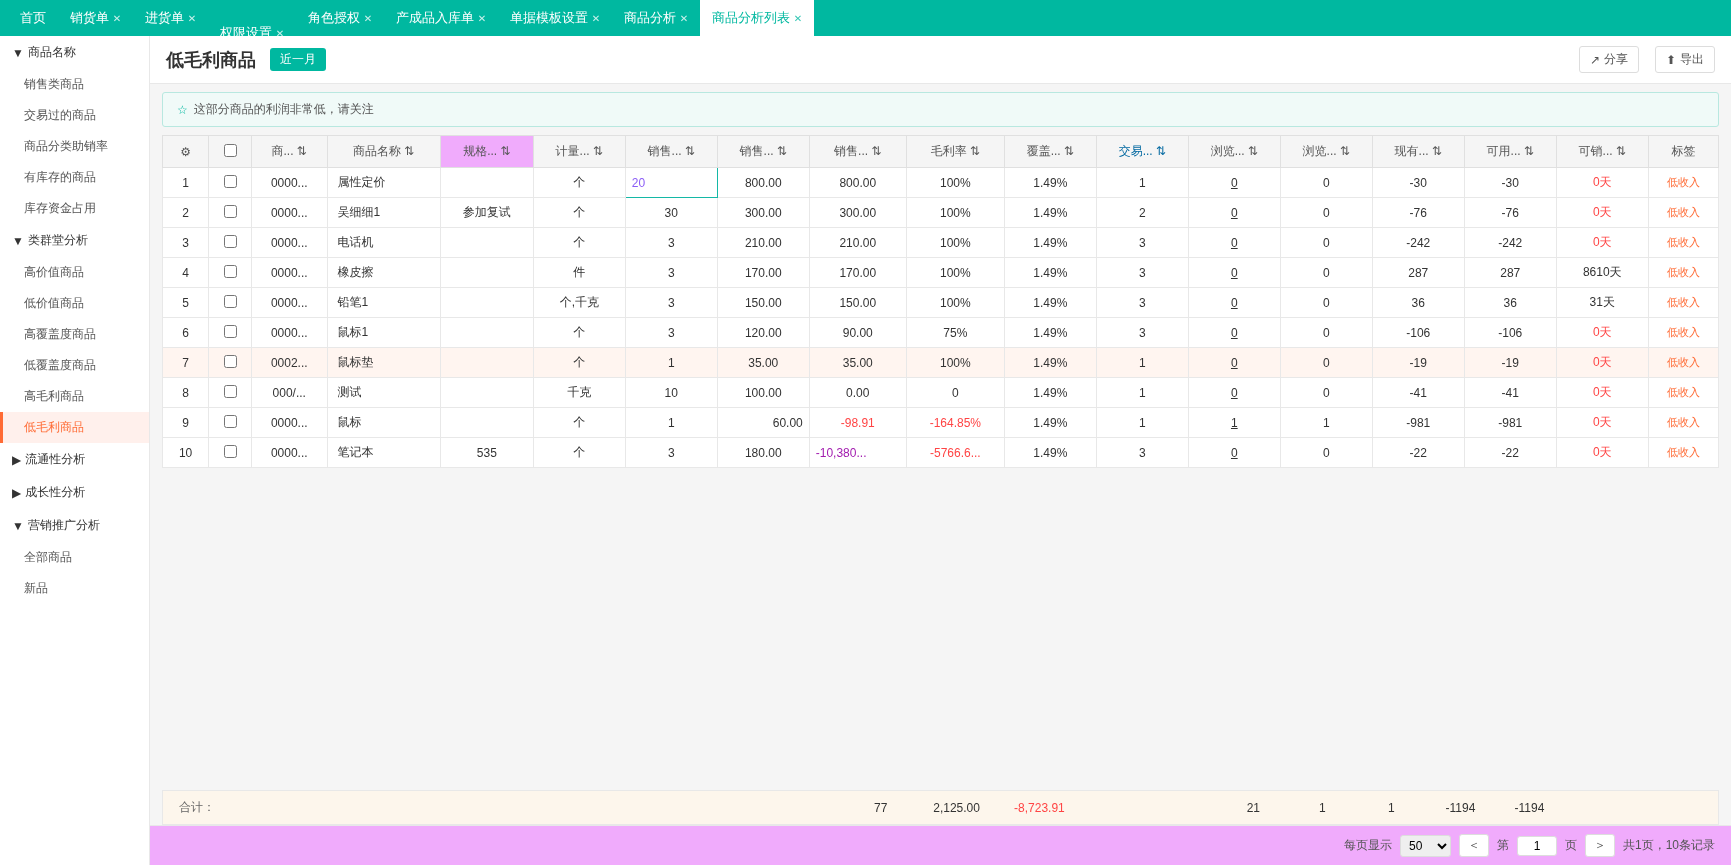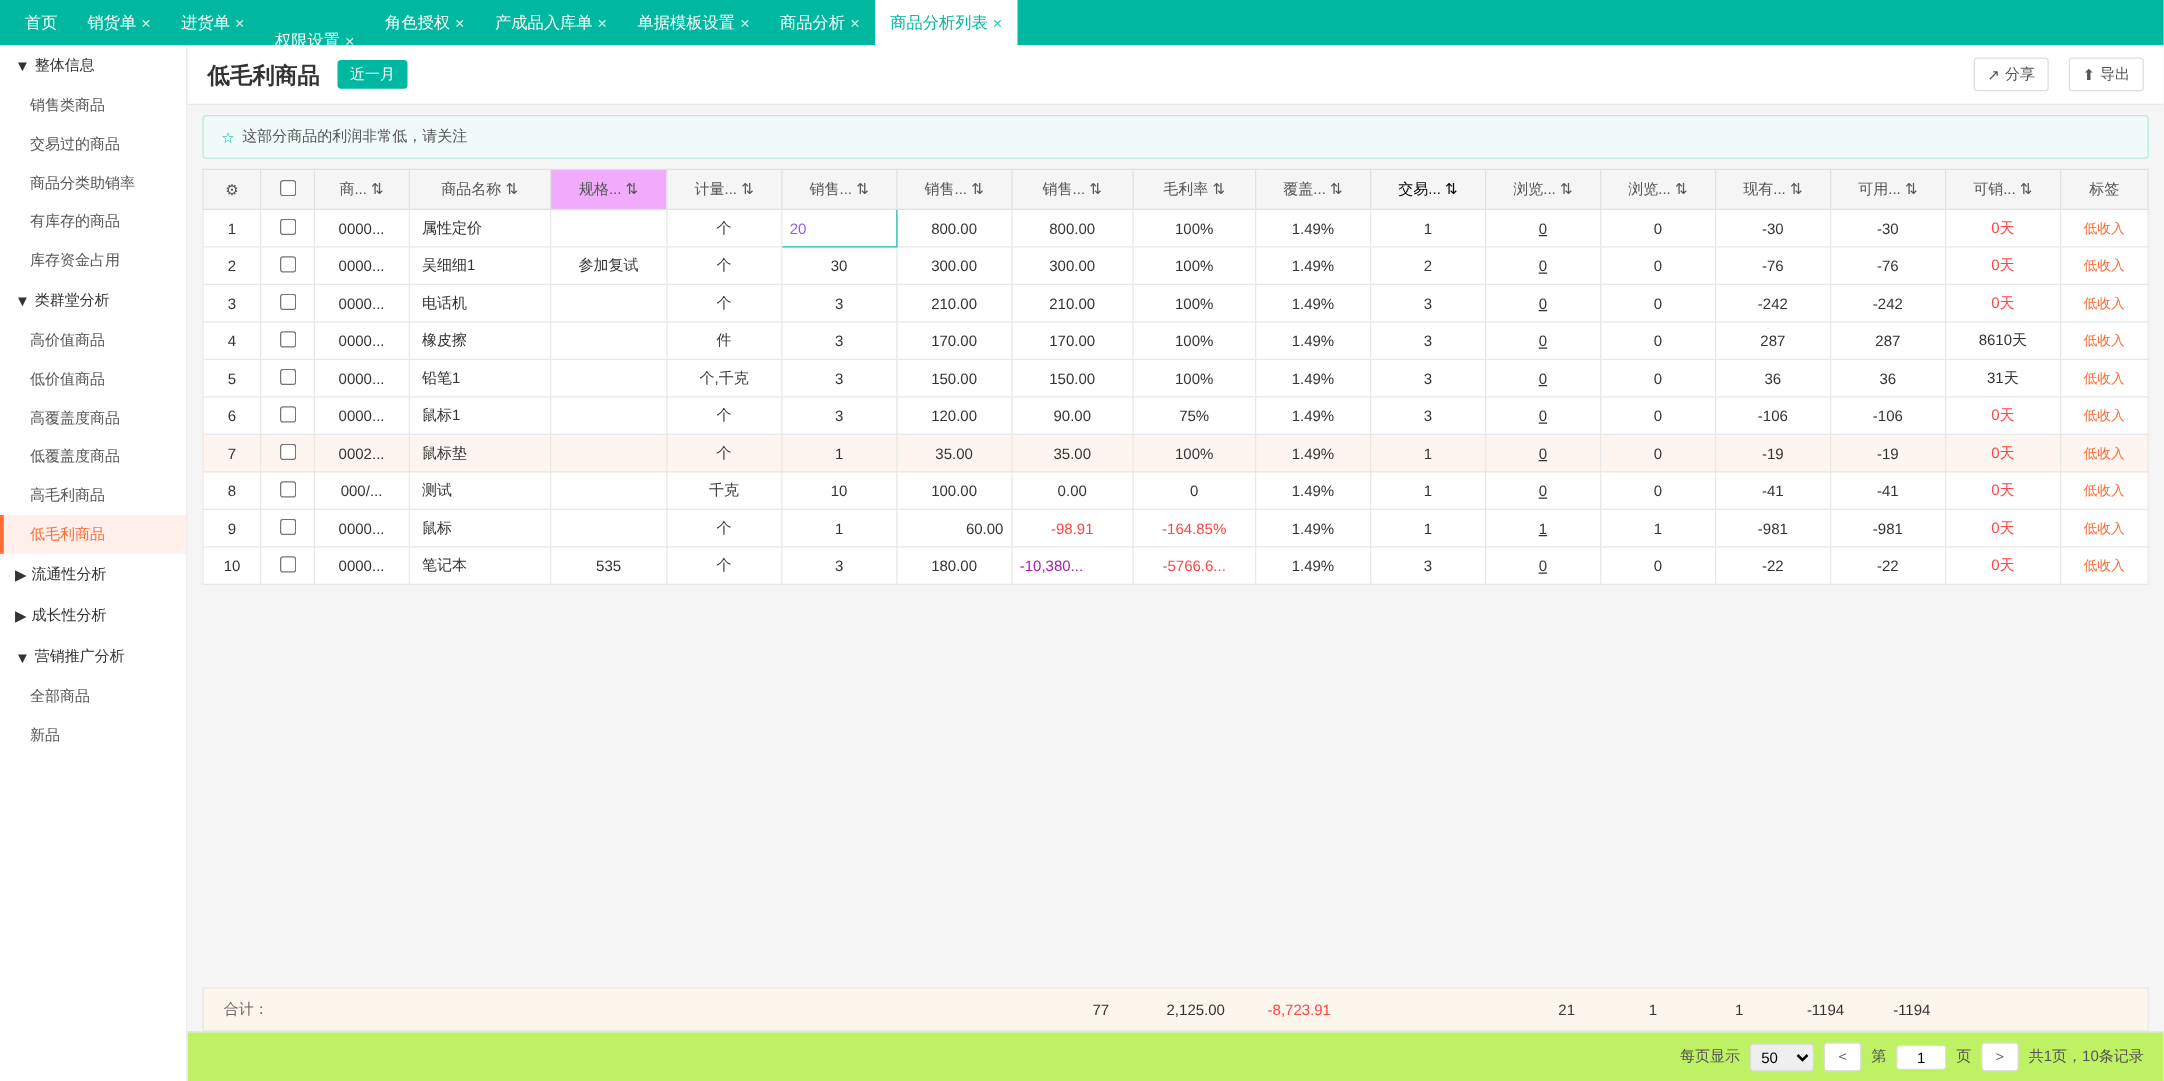--- a/index.html
+++ b/index.html
@@ -25,21 +25,21 @@
   <div class="nav-item" style="background:#fff;color:#00b8a0;padding:0 12px;height:36px;line-height:36px;cursor:pointer;font-size:13px;">商品分析列表 <span style="font-size:10px;opacity:0.8;color:#00b8a0;">✕</span></div>
 </nav>
 
 <div style="display:flex; height:calc(100vh - 36px);">
 
   <div style="width:150px;background:#fff;border-right:1px solid #e8e8e8;overflow-y:auto;flex-shrink:0;">
 
     <div>
       <div style="display:flex;align-items:center;padding:8px 12px;color:#333;font-size:12px;cursor:pointer;">
         <span style="margin-right:4px;">▼</span>
-        <span>整体信息</span>
+        <span>商品名称</span>
       </div>
       <div style="padding:7px 12px 7px 24px;cursor:pointer;color:#555;font-size:12px;">销售类商品</div>
       <div style="padding:7px 12px 7px 24px;cursor:pointer;color:#555;font-size:12px;">交易过的商品</div>
       <div style="padding:7px 12px 7px 24px;cursor:pointer;color:#555;font-size:12px;">商品分类助销率</div>
       <div style="padding:7px 12px 7px 24px;cursor:pointer;color:#555;font-size:12px;">有库存的商品</div>
       <div style="padding:7px 12px 7px 24px;cursor:pointer;color:#555;font-size:12px;">库存资金占用</div>
     </div>
 
     <div>
       <div style="display:flex;align-items:center;padding:8px 12px;color:#333;font-size:12px;cursor:pointer;">
@@ -107,21 +107,21 @@
             <th style="background:#f5f5f5;border:1px solid #e0e0e0;padding:7px 6px;text-align:center;color:#555;font-weight:normal;white-space:nowrap;min-width:28px;"><input type="checkbox" style=""></th>
             <th style="background:#f5f5f5;border:1px solid #e0e0e0;padding:7px 6px;text-align:center;color:#555;font-weight:normal;white-space:nowrap;cursor:pointer;">商... ⇅</th>
             <th style="background:#f5f5f5;border:1px solid #e0e0e0;padding:7px 6px;text-align:center;color:#555;font-weight:normal;white-space:nowrap;cursor:pointer;">商品名称 ⇅</th>
             <th style="background:#f0abfc;border:1px solid #e0e0e0;padding:7px 6px;text-align:center;color:#555;font-weight:normal;white-space:nowrap;cursor:pointer;">规格... ⇅</th>
             <th style="background:#f5f5f5;border:1px solid #e0e0e0;padding:7px 6px;text-align:center;color:#555;font-weight:normal;white-space:nowrap;cursor:pointer;">计量... ⇅</th>
             <th style="background:#f5f5f5;border:1px solid #e0e0e0;padding:7px 6px;text-align:center;color:#555;font-weight:normal;white-space:nowrap;cursor:pointer;">销售... ⇅</th>
             <th style="background:#f5f5f5;border:1px solid #e0e0e0;padding:7px 6px;text-align:center;color:#555;font-weight:normal;white-space:nowrap;cursor:pointer;">销售... ⇅</th>
             <th style="background:#f5f5f5;border:1px solid #e0e0e0;padding:7px 6px;text-align:center;color:#555;font-weight:normal;white-space:nowrap;cursor:pointer;">销售... ⇅</th>
             <th style="background:#f5f5f5;border:1px solid #e0e0e0;padding:7px 6px;text-align:center;color:#555;font-weight:normal;white-space:nowrap;cursor:pointer;">毛利率 ⇅</th>
             <th style="background:#f5f5f5;border:1px solid #e0e0e0;padding:7px 6px;text-align:center;color:#555;font-weight:normal;white-space:nowrap;cursor:pointer;">覆盖... ⇅</th>
-            <th style="background:#f5f5f5;border:1px solid #e0e0e0;padding:7px 6px;text-align:center;color:#000000;font-weight:normal;white-space:nowrap;cursor:pointer;">交易... ⇅</th>
+            <th style="background:#f5f5f5;border:1px solid #e0e0e0;padding:7px 6px;text-align:center;color:#0369a1;font-weight:normal;white-space:nowrap;cursor:pointer;">交易... ⇅</th>
             <th style="background:#f5f5f5;border:1px solid #e0e0e0;padding:7px 6px;text-align:center;color:#555;font-weight:normal;white-space:nowrap;cursor:pointer;">浏览... ⇅</th>
             <th style="background:#f5f5f5;border:1px solid #e0e0e0;padding:7px 6px;text-align:center;color:#555;font-weight:normal;white-space:nowrap;cursor:pointer;">浏览... ⇅</th>
             <th style="background:#f5f5f5;border:1px solid #e0e0e0;padding:7px 6px;text-align:center;color:#555;font-weight:normal;white-space:nowrap;cursor:pointer;">现有... ⇅</th>
             <th style="background:#f5f5f5;border:1px solid #e0e0e0;padding:7px 6px;text-align:center;color:#555;font-weight:normal;white-space:nowrap;cursor:pointer;">可用... ⇅</th>
             <th style="background:#f5f5f5;border:1px solid #e0e0e0;padding:7px 6px;text-align:center;color:#555;font-weight:normal;white-space:nowrap;cursor:pointer;">可销... ⇅</th>
             <th style="background:#f5f5f5;border:1px solid #e0e0e0;padding:7px 6px;text-align:center;color:#555;font-weight:normal;white-space:nowrap;">标签</th>
           </tr>
         </thead>
         <tbody id="table-body">
         <tr>
@@ -343,21 +343,21 @@
         <span style="flex:1;text-align:center;">21</span>
         <span style="flex:1;text-align:center;">1</span>
         <span style="flex:1;text-align:center;">1</span>
         <span style="flex:1;text-align:center;">-1194</span>
         <span style="flex:1;text-align:center;">-1194</span>
         <span style="flex:1;"></span>
         <span style="flex:1;"></span>
       </div>
     </div>
 
-    <div style="display:flex;align-items:center;justify-content:flex-end;padding:8px 16px;background:#bef264;border-top:1px solid #e8e8e8;gap:8px;font-size:12px;color:#555;">
+    <div style="display:flex;align-items:center;justify-content:flex-end;padding:8px 16px;background:#f0abfc;border-top:1px solid #e8e8e8;gap:8px;font-size:12px;color:#555;">
       <span>每页显示</span>
       <select style="border:1px solid #ddd;border-radius:3px;padding:2px 4px;font-size:12px;">
         <option>50</option>
         <option>100</option>
         <option>200</option>
       </select>
       <button style="border:1px solid #ddd;border-radius:3px;padding:2px 8px;cursor:pointer;background:#fff;color:#555;font-size:12px;">＜</button>
       <span>第</span>
       <input style="border: 1px solid rgb(221, 221, 221); border-radius: 3px; padding: 2px 6px; width: 40px; text-align: center; font-size: 12px;" value="1">
       <span>页</span>

